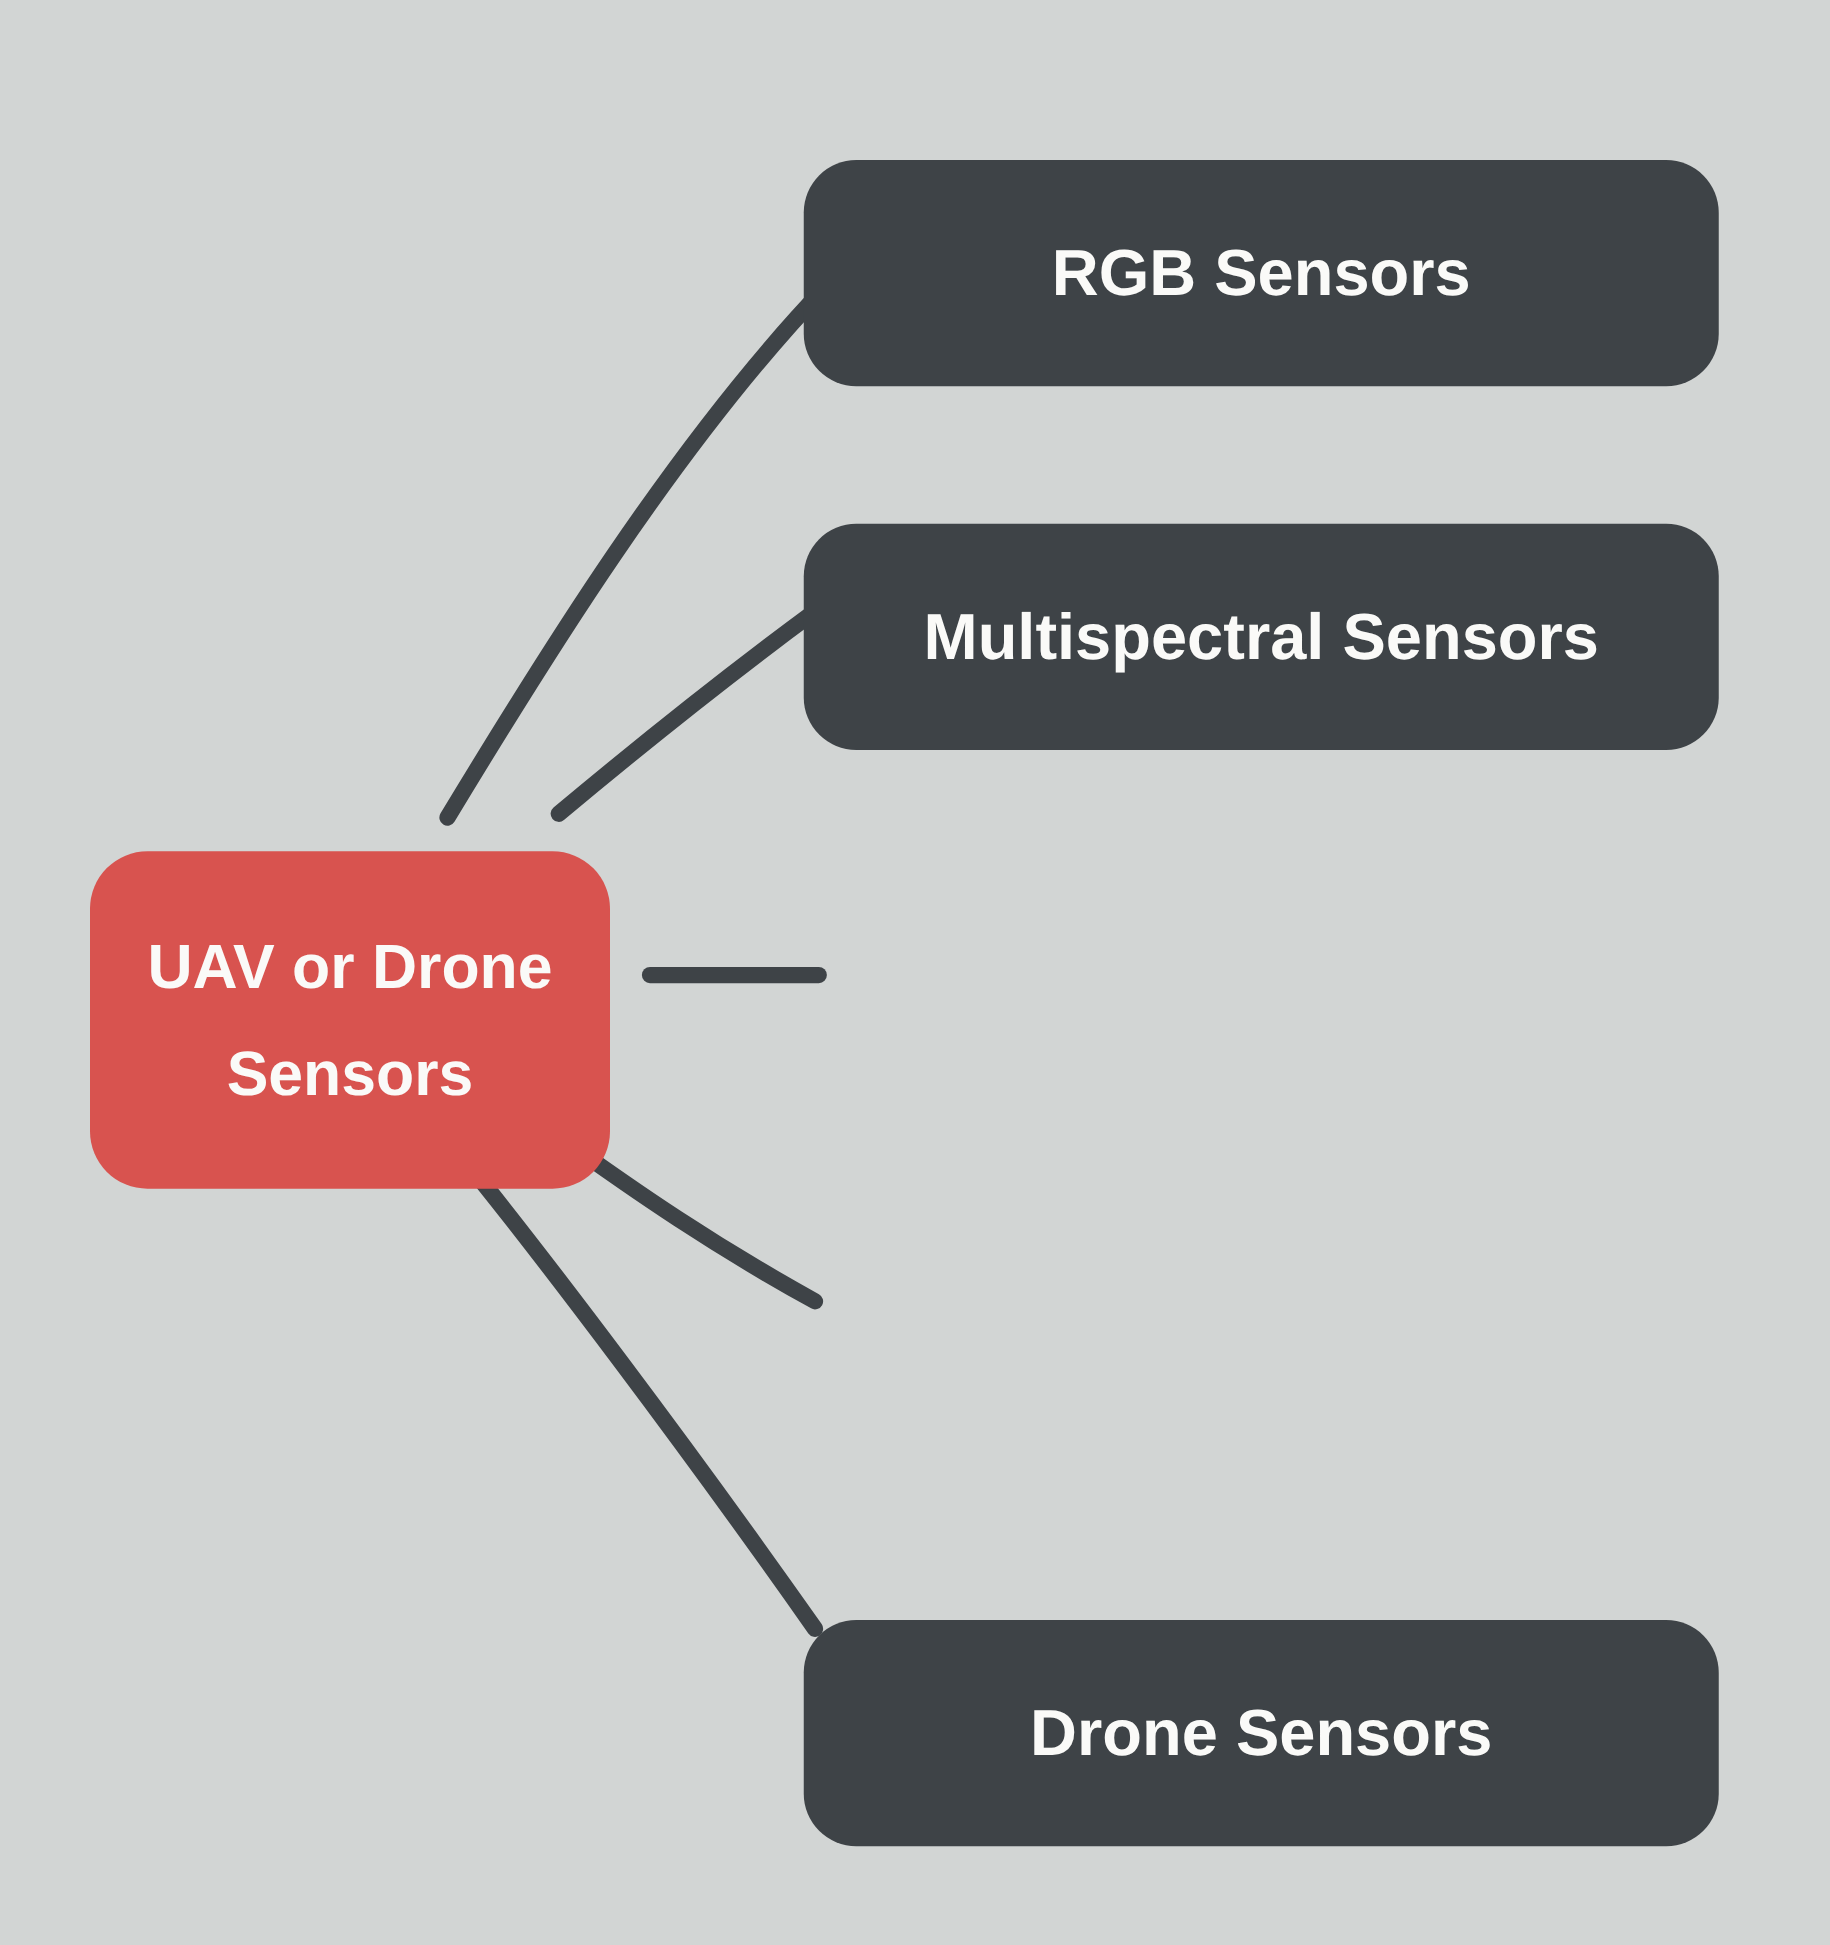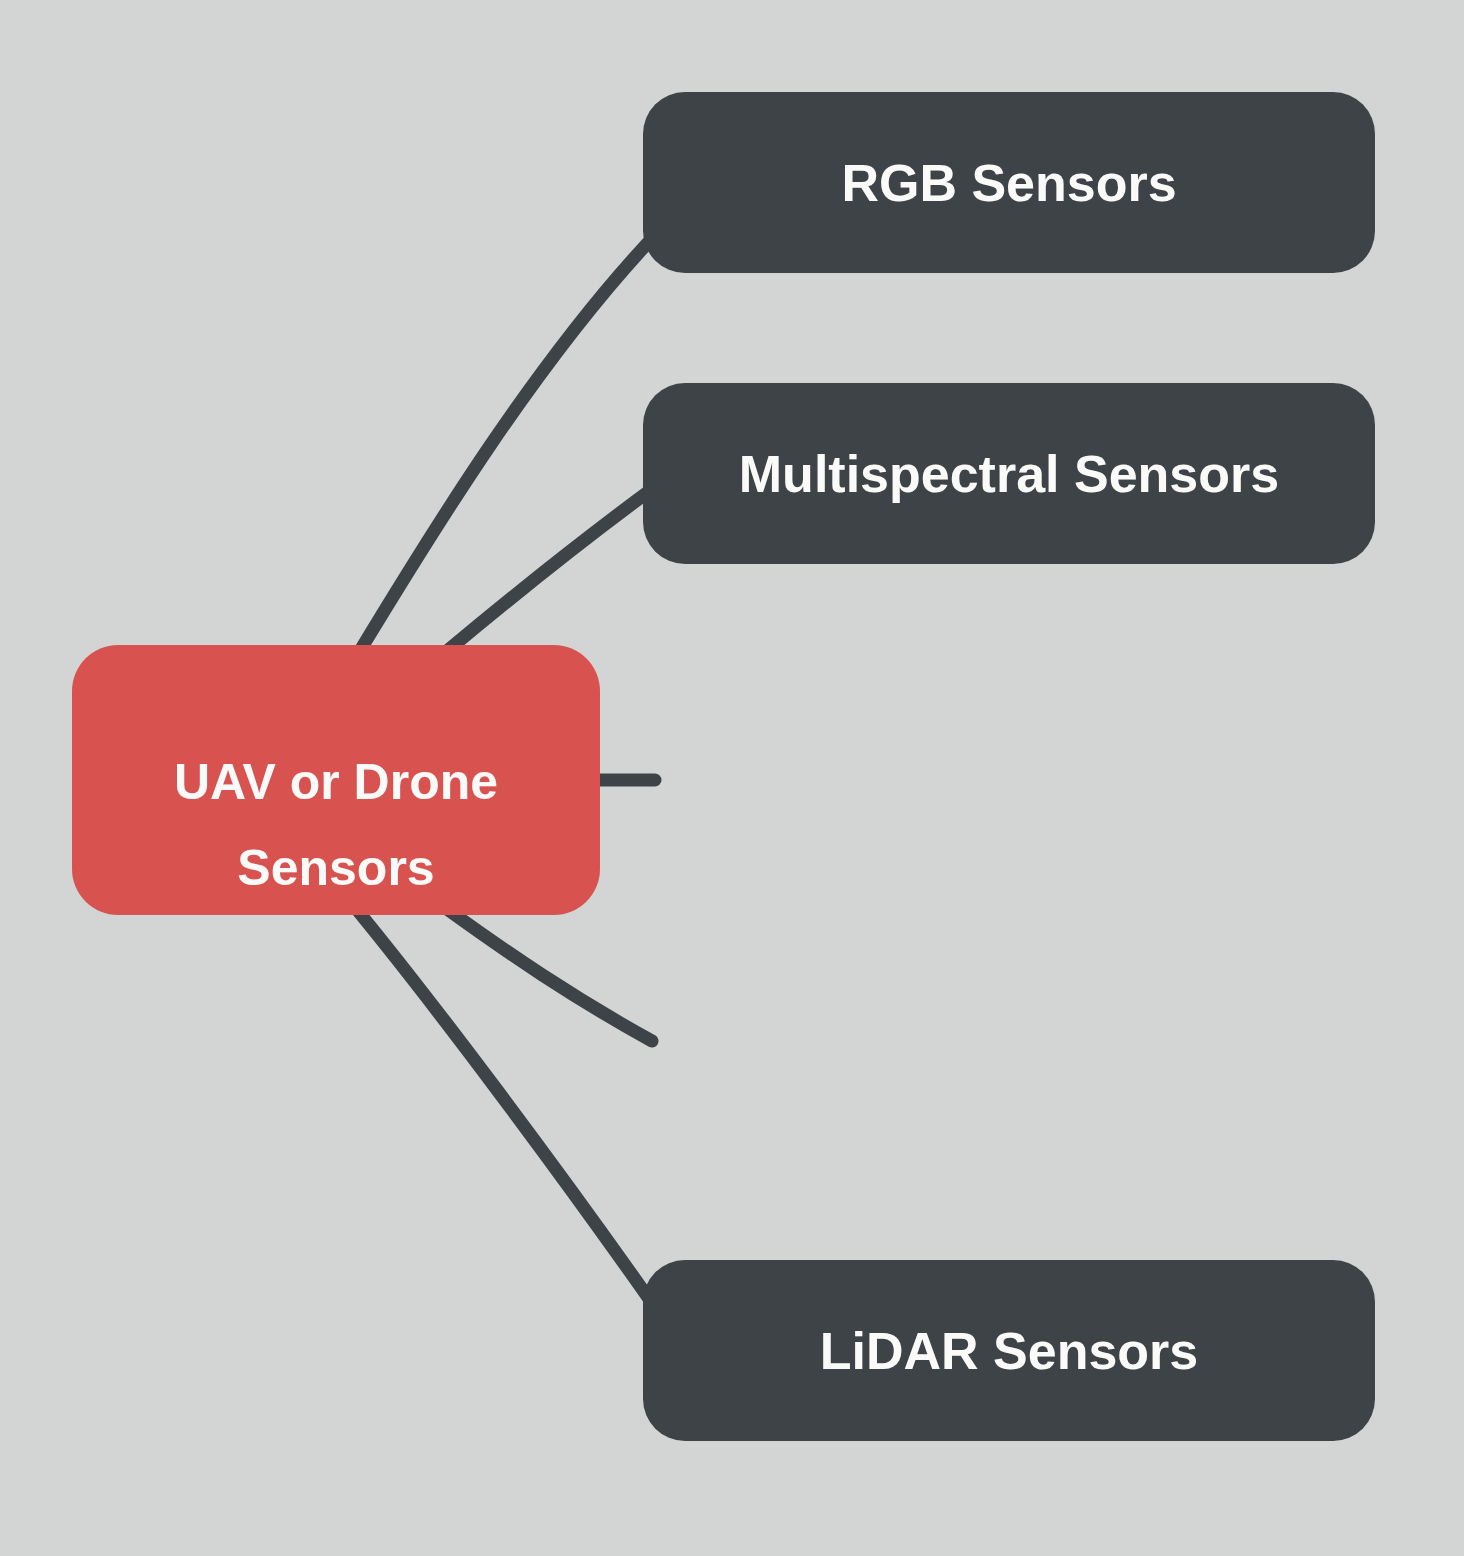--- a/index.html
+++ b/index.html
@@ -31,32 +31,32 @@
   .node {
     position: absolute;
     z-index: 2;
     display: flex;
     align-items: center;
     justify-content: center;
     text-align: center;
     box-sizing: border-box;
     color: var(--text, #fafaf8);
     font-weight: bold;
+    margin-top: 36px;
   }
   .root-node {
     left: 72px;
     top: 645px;
-    width: 528px;
+    width: 416px;
     height: 270px;
     background: var(--root-fill, #d8534f);
     border-radius: 46px;
     font-size: 50px;
     line-height: 1.72;
     padding: 4px 28px;
-    align-items: flex-end;
   }
   .child-node {
     left: 643px;
     width: 732px;
     height: 181px;
     background: var(--child-fill, #3e4347);
     border-radius: 42px;
     font-size: 52px;
   }
   .child-node.pos-0 { top: 92px; }
@@ -89,16 +89,16 @@
     <span class="node-label">RGB Sensors</span>
   </div>
 
   <div class="node child-node pos-1">
     <span class="node-label">Multispectral Sensors</span>
   </div>
 
 
 
   <div class="node child-node pos-4">
-    <span class="node-label">LiDAR Sensors</span>
+    <span class="node-label">Drone Sensors</span>
   </div>
 
 </div>
 
 </body></html>

